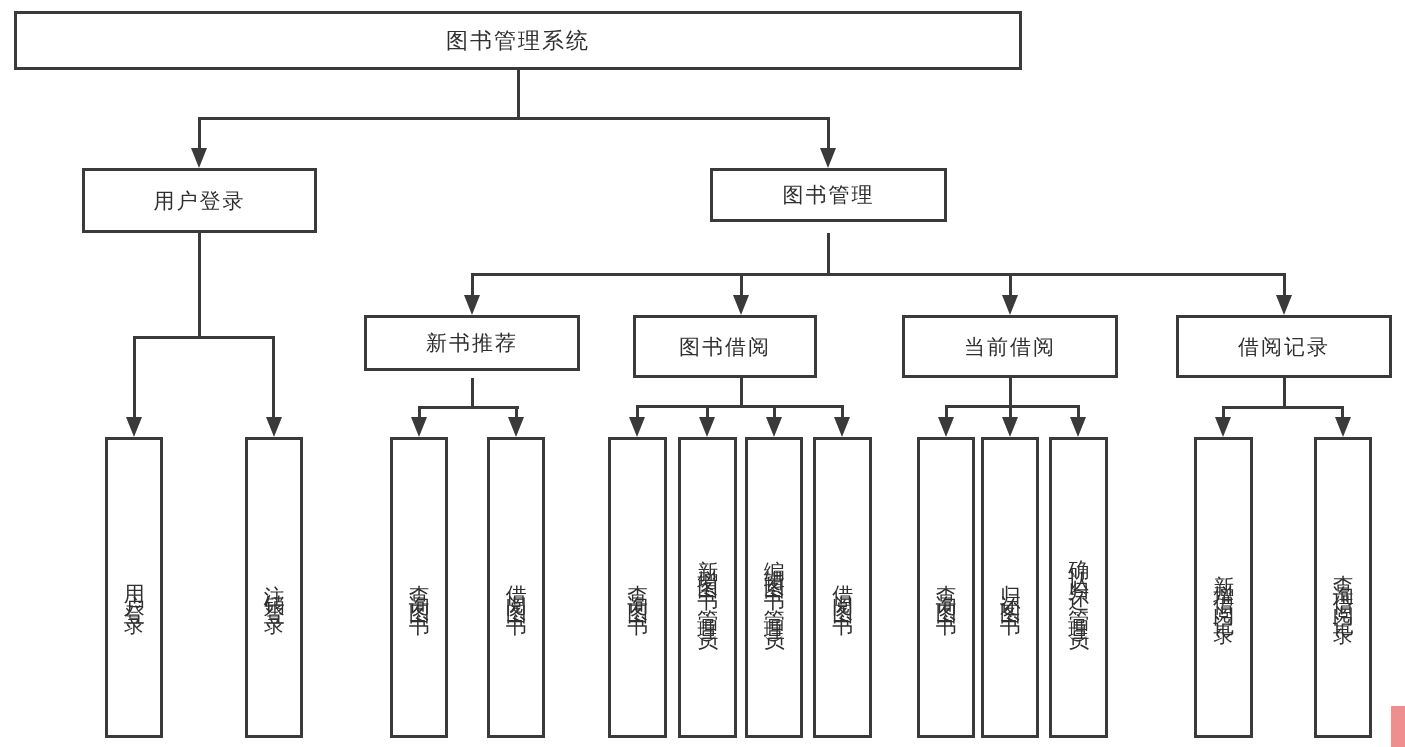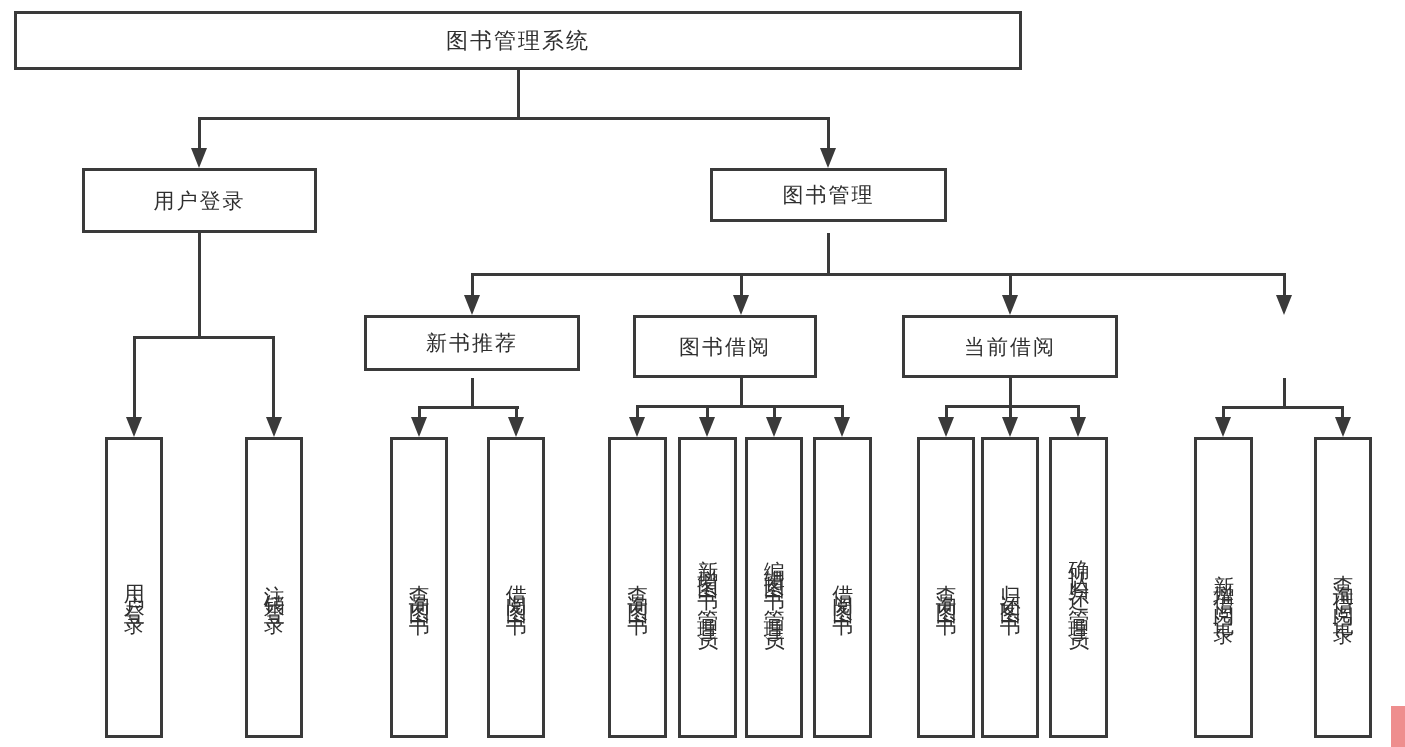--- a/index.html
+++ b/index.html
@@ -83,20 +83,23 @@
 
   <div class="box hbox" style="left:364px;top:315px;width:216px;height:56px">
     <span>新书推荐</span>
   </div>
   <div class="box hbox" style="left:633px;top:315px;width:184px;height:63px">
     <span>图书借阅</span>
   </div>
   <div class="box hbox" style="left:902px;top:315px;width:216px;height:63px">
     <span>当前借阅</span>
   </div>
+  <div class="box hbox" style="left:1176px;top:315px;width:216px;height:63px">
+    <span>借阅记录</span>
+  </div>
 
   <div class="line" style="left:471px;top:378px;width:3px;height:31px"></div>
   <div class="line" style="left:418px;top:406px;width:101px;height:3px"></div>
   <div class="line" style="left:418px;top:406px;width:3px;height:13px"></div>
   <div class="line" style="left:515px;top:406px;width:3px;height:13px"></div>
   <div class="arrow" style="left:411px;top:417px"></div>
   <div class="arrow" style="left:508px;top:417px"></div>
 
   <div class="line" style="left:740px;top:378px;width:3px;height:30px"></div>
   <div class="line" style="left:636px;top:405px;width:207px;height:3px"></div>

